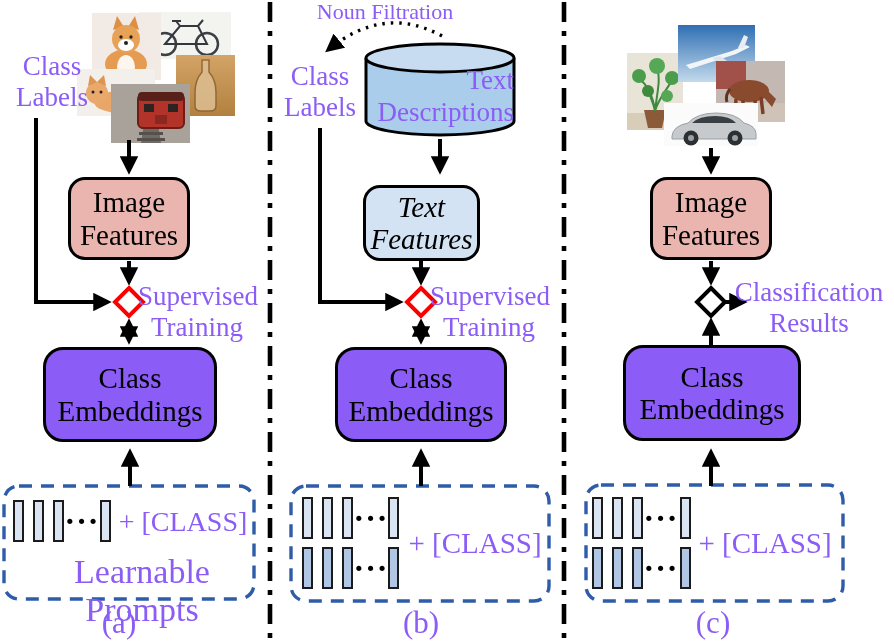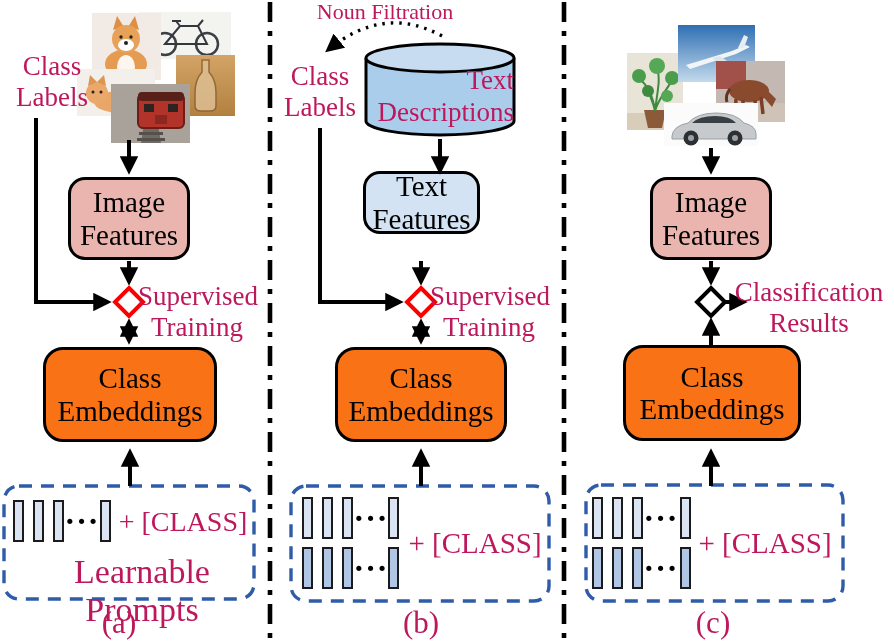--- a/index.html
+++ b/index.html
@@ -1,24 +1,24 @@
 <!DOCTYPE html>
 <html><head>
 <meta charset="utf-8">
 <style>
   html,body{margin:0;padding:0;background:#fff;}
   .stage{position:relative;width:894px;height:643px;background:#ffffff;
          font-family:"Liberation Serif","DejaVu Serif",serif;color:#000;overflow:hidden;}
-  .t{position:absolute;text-align:center;line-height:1.13;color:#be185d;z-index:6;}
+  .t{position:absolute;text-align:center;line-height:1.13;color:#8b5cf6;z-index:6;}
   .node{position:absolute;box-sizing:border-box;border:3px solid #000;border-radius:17px;
         display:flex;align-items:center;justify-content:center;text-align:center;
         font-size:29px;line-height:1.12;z-index:4;}
   .pink{background:#EAB4AF;}
   .blue{background:#D3E3F4;}
-  .gray{background:#f97316;border-radius:20px;}
+  .gray{background:#8b5cf6;border-radius:20px;}
   .photo{position:absolute;overflow:hidden;}
   .photo svg{display:block;}
   .bar{position:absolute;width:11px;height:42px;box-sizing:border-box;
        border:2px solid #1b1b1b;z-index:4;}
   .bar.light{background:#DBE4F2;}
   .bar.dark{background:#B1C5E5;}
   .dots{position:absolute;font-size:32px;font-weight:bold;letter-spacing:1px;
         text-align:center;line-height:42px;z-index:4;}
   svg.layer{position:absolute;left:0;top:0;z-index:5;pointer-events:none;}
   svg.under{position:absolute;left:0;top:0;z-index:3;pointer-events:none;}
@@ -140,21 +140,21 @@
       <circle cx="27" cy="35" r="7.5" fill="#2d3033"></circle>
         <circle cx="27" cy="35" r="3" fill="#9aa2a8"></circle>
       <circle cx="71" cy="35" r="7.5" fill="#2d3033"></circle>
         <circle cx="71" cy="35" r="3" fill="#9aa2a8"></circle>
     </svg>
   </div>
 
   <div class="node pink" style="left:68px;top:177px;width:122px;height:83px;">
     <span>Image Features</span>
   </div>
-  <div class="node blue" style="left:363px;top:171px;width:117px;height:63px;">
+  <div class="node blue" style="left:363px;top:185px;width:117px;height:76px;font-style:italic;">
     <span>Text Features</span>
   </div>
   <div class="node pink" style="left:650px;top:177px;width:122px;height:83px;">
     <span>Image Features</span>
   </div>
   <div class="node gray" style="left:43px;top:347px;width:174px;height:95px;">
     <span>Class Embeddings</span>
   </div>
   <div class="node gray" style="left:335px;top:347px;width:172px;height:95px;">
     <span>Class Embeddings</span>

